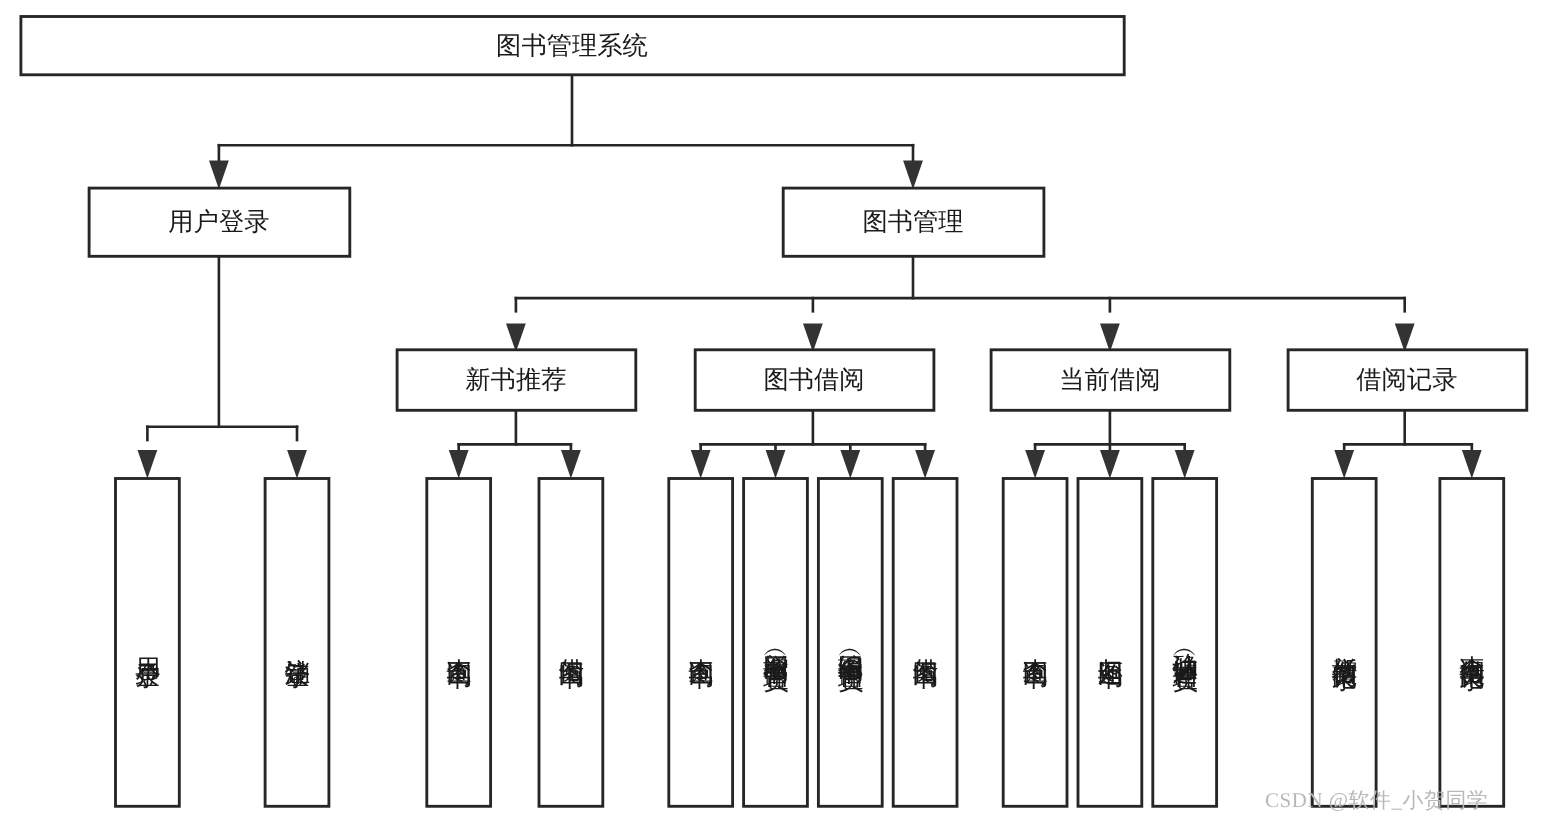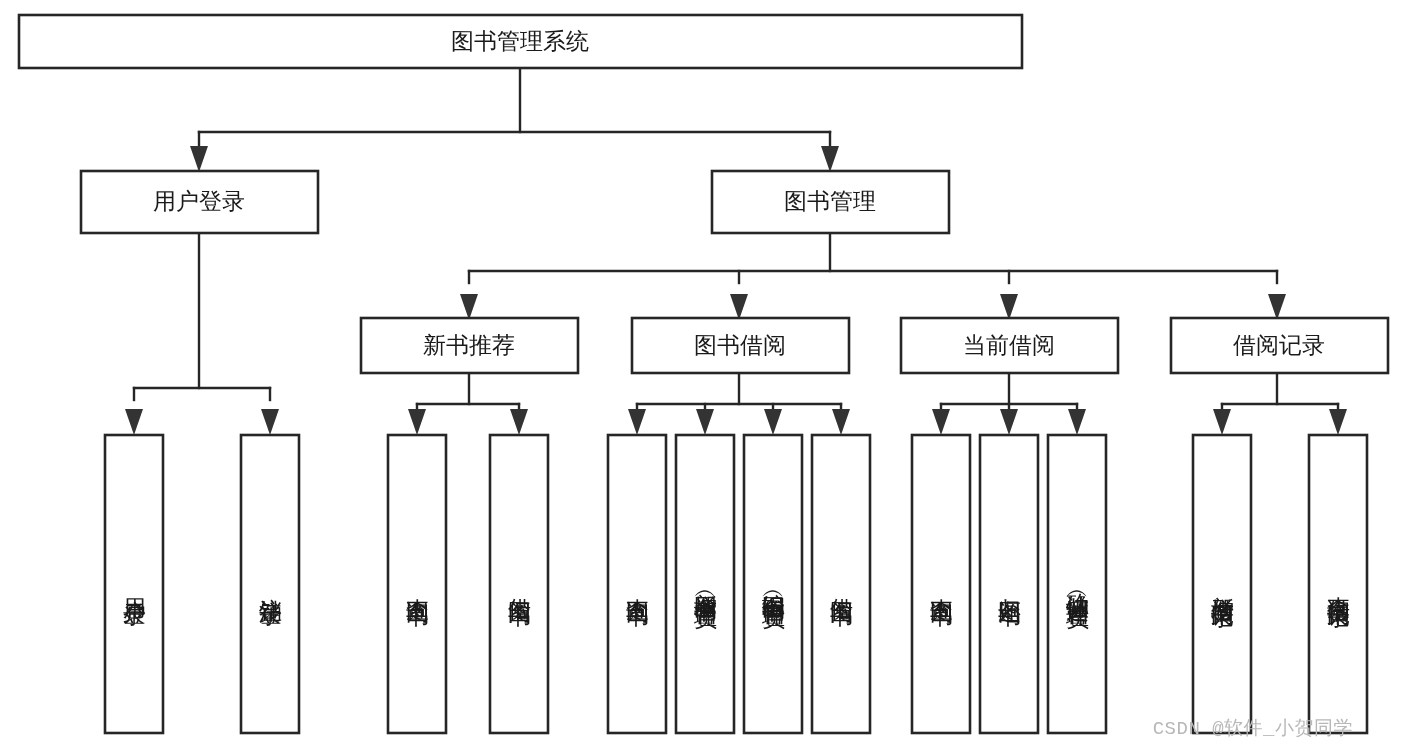--- a/index.html
+++ b/index.html
@@ -62,21 +62,21 @@
     line-height: 1.12;
     color: #1a1a1a;
     letter-spacing: 2px;
     white-space: nowrap;
     pointer-events: none;
   }
   .watermark {
     position: absolute;
     right: 10px;
     bottom: 6px;
-    font-family: Liberation Mono, monospace;
+    font-family: Liberation Serif, serif;
     font-size: 19px;
     color: #b8b8b8;
     letter-spacing: 0.5px;
     user-select: none;
     white-space: nowrap;
   }
 </style>
 </head>
 <body>
 

